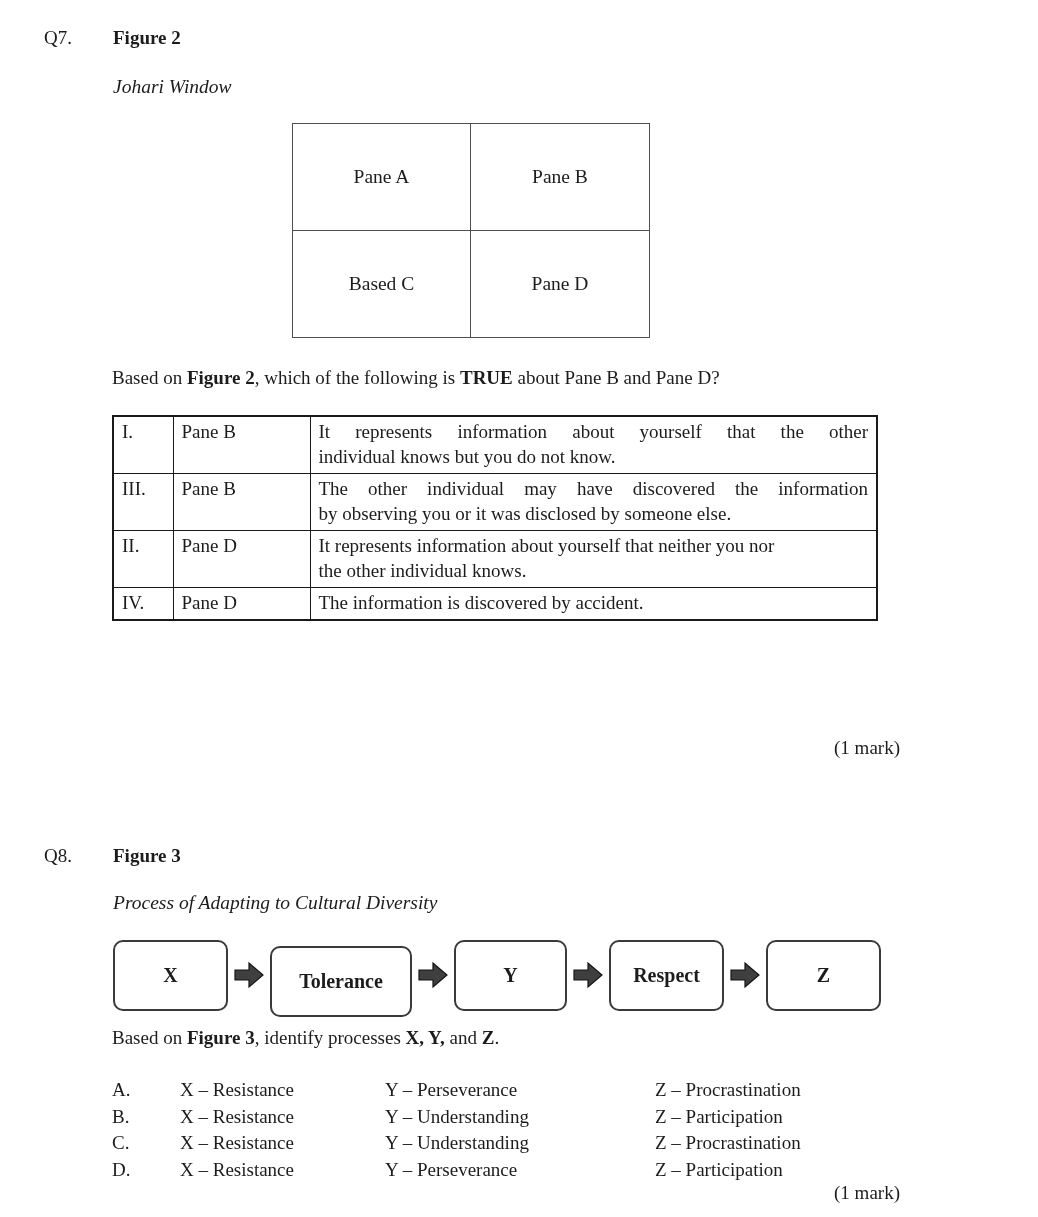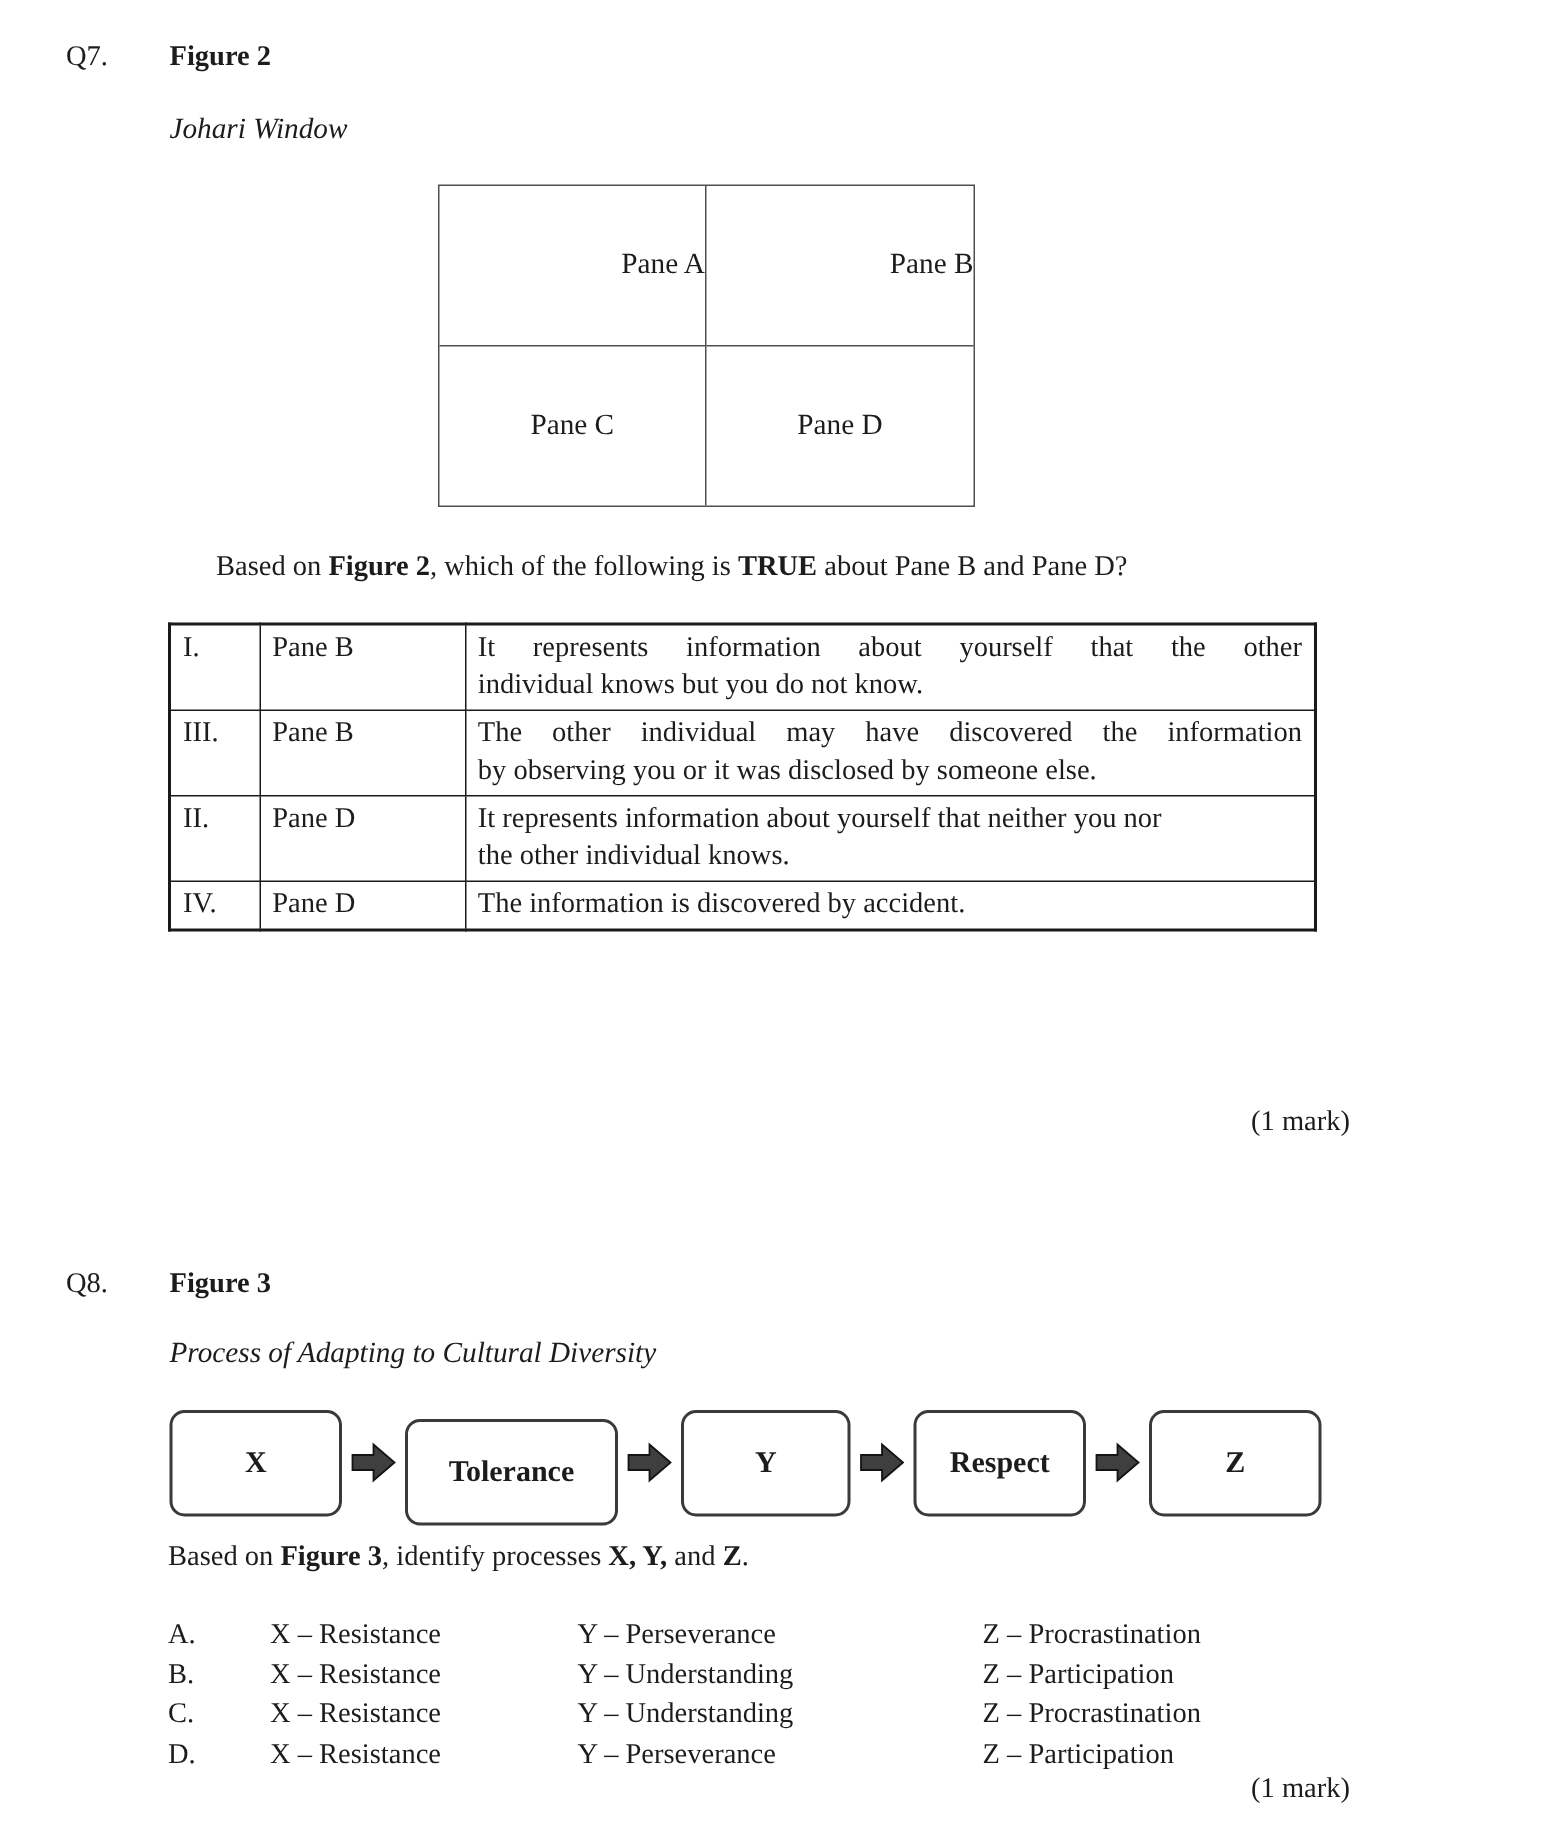--- a/index.html
+++ b/index.html
@@ -15,21 +15,21 @@
 
   
   .johari {
     left:292px; top:123px; width:358px; height:215px;
     border:1.5px solid #4f4f4f;
     display:grid; grid-template-columns:1fr 1fr; grid-template-rows:1fr 1fr;
     background:#fff;
   }
   .johari .cell { display:flex; align-items:center; justify-content:center; font-size:19.5px; }
   .johari .br { border-right:1.5px solid #4f4f4f; }
-  .johari .bb { border-bottom:1.5px solid #4f4f4f;justify-content:flex-end; }
+  .johari .bb { border-bottom:1.5px solid #4f4f4f; }
 
   
   table.stmt {
     position:absolute; left:112px; top:415px; width:766px;
     border-collapse:collapse; background:#fff;
     border:2.4px solid #1a1a1a;
   }
   table.stmt td {
     border:1.7px solid #1a1a1a; vertical-align:top;
     padding:2px 8px 4px 8px; line-height:25px; font-size:19px;
@@ -74,28 +74,28 @@
   <span class="abs italic" style="left:113px; top:76px; font-size:19.5px;">Johari Window</span>
 
   <div class="abs johari">
     <div class="cell br bb">
         <span>Pane A</span>
       </div>
     <div class="cell bb">
         <span>Pane B</span>
       </div>
     <div class="cell br">
-        <span>Pane C</span>
+        <span>Based C</span>
       </div>
     <div class="cell">
         <span>Pane D</span>
       </div>
   </div>
 
-  <p class="abs" style="left:112px; top:367px;margin-left:32px;"><span>Based on </span><span class="bold">Figure 2</span><span>, which of the following is </span><span class="bold">TRUE</span><span> about Pane B and Pane D?</span></p>
+  <p class="abs" style="left:112px; top:367px;"><span>Based on </span><span class="bold">Figure 2</span><span>, which of the following is </span><span class="bold">TRUE</span><span> about Pane B and Pane D?</span></p>
 
   <table class="stmt">
     <tbody>
         <tr>
       <td class="c-num">I.</td>
       <td class="c-pane">Pane B</td>
       <td>
         <span class="tline just">It represents information about yourself that the other</span>
         <span class="tline">individual knows but you do not know.</span>
       </td>

